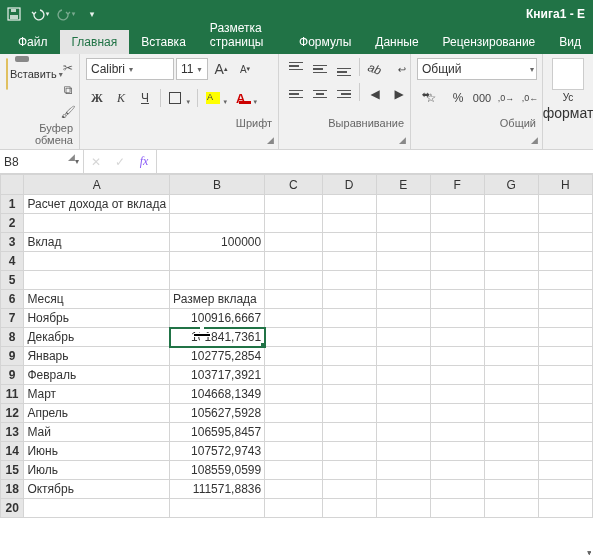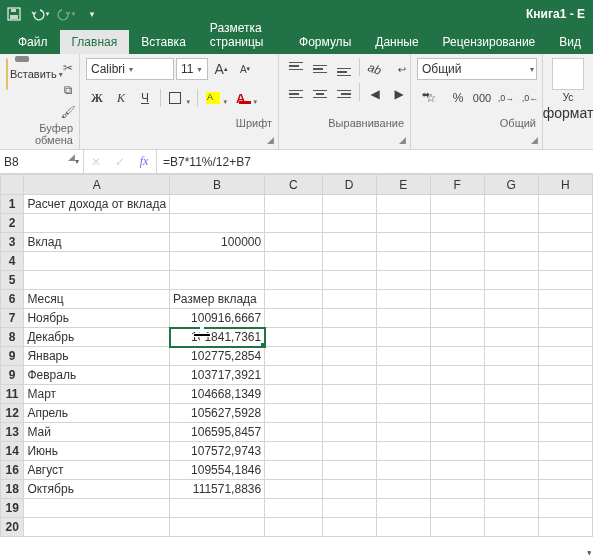--- a/index.html
+++ b/index.html
@@ -308,21 +308,20 @@
 <div class="fbar">
   <div class="namebox">
     <span>B8</span>
     <span class="drop">▾</span>
   </div>
   <div class="fx-btns">
     <div class="fx-btn" style="opacity:0.3">✕</div>
     <div class="fx-btn" style="opacity:0.3">✓</div>
     <div class="fx-btn fx-label">fx</div>
   </div>
-  <div class="formula-input">=B7*11%/12+B7</div>
 </div>
 
 <div class="grid-wrap">
   <table class="sheet">
     <colgroup>
       <col style="width:24px">
         <col class="colA">
         <col class="colB">
         <col class="colC">
         <col class="colD">
@@ -493,45 +492,34 @@
           <td class="txt">Июнь</td>
           <td class="num">107572,9743</td>
           <td class="txt"></td>
           <td class="txt"></td>
           <td class="txt"></td>
           <td class="txt"></td>
           <td class="txt"></td>
           <td class="txt"></td>
         </tr>
         <tr>
-          <th class="rh">16</th>
-          <td class="txt">Август</td>
-          <td class="num">109554,1846</td>
+          <th class="rh">15</th>
+          <td class="txt">Июль</td>
+          <td class="num">108559,0599</td>
           <td class="txt"></td>
           <td class="txt"></td>
           <td class="txt"></td>
           <td class="txt"></td>
           <td class="txt"></td>
           <td class="txt"></td>
         </tr>
         <tr>
           <th class="rh">18</th>
           <td class="txt">Октябрь</td>
           <td class="num">111571,8836</td>
-          <td class="txt"></td>
-          <td class="txt"></td>
-          <td class="txt"></td>
-          <td class="txt"></td>
-          <td class="txt"></td>
-          <td class="txt"></td>
-        </tr>
-        <tr>
-          <th class="rh">19</th>
-          <td class="txt"></td>
-          <td class="txt"></td>
           <td class="txt"></td>
           <td class="txt"></td>
           <td class="txt"></td>
           <td class="txt"></td>
           <td class="txt"></td>
           <td class="txt"></td>
         </tr>
         <tr>
           <th class="rh">20</th>
           <td class="txt"></td>

